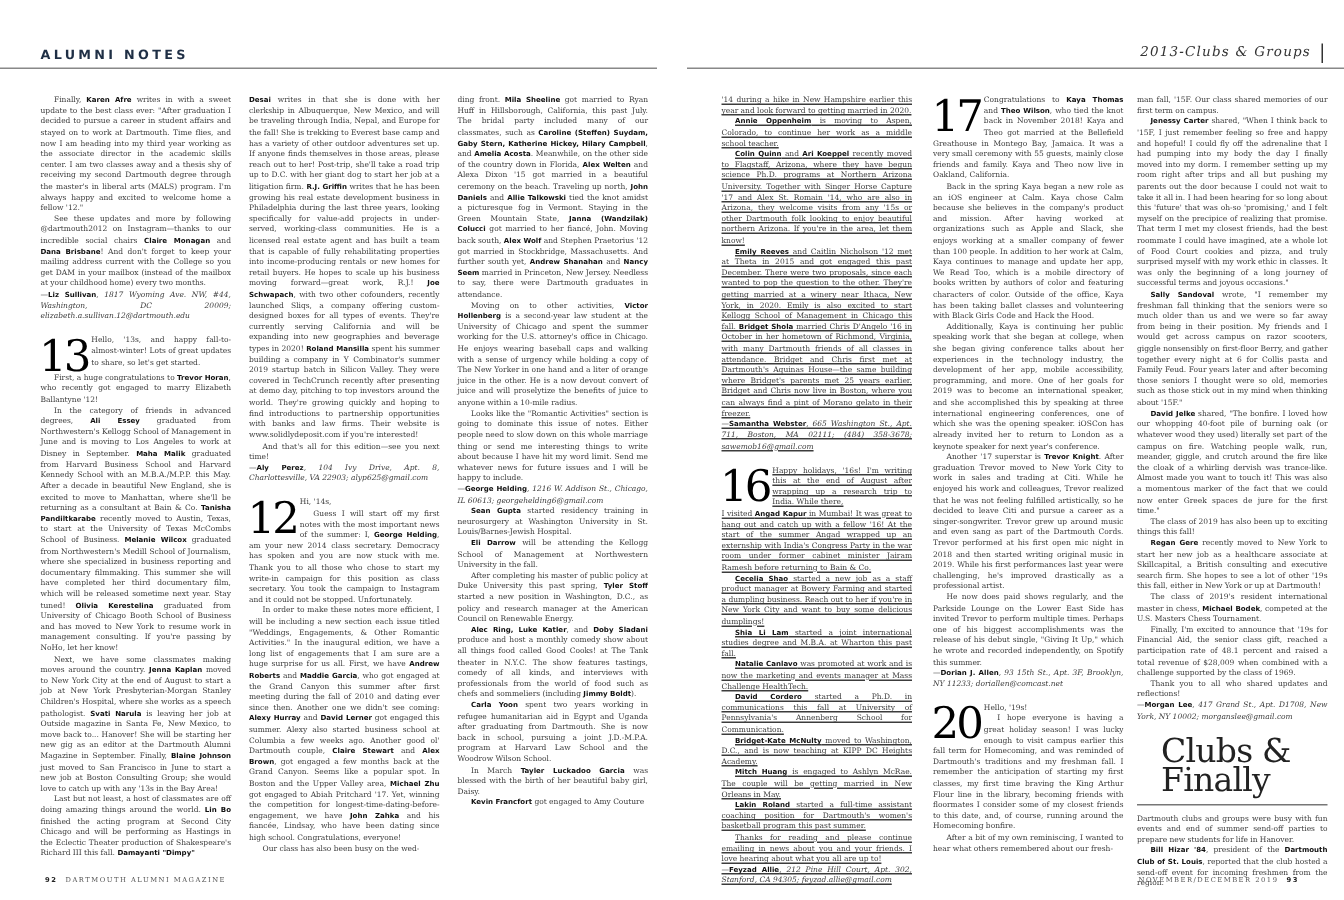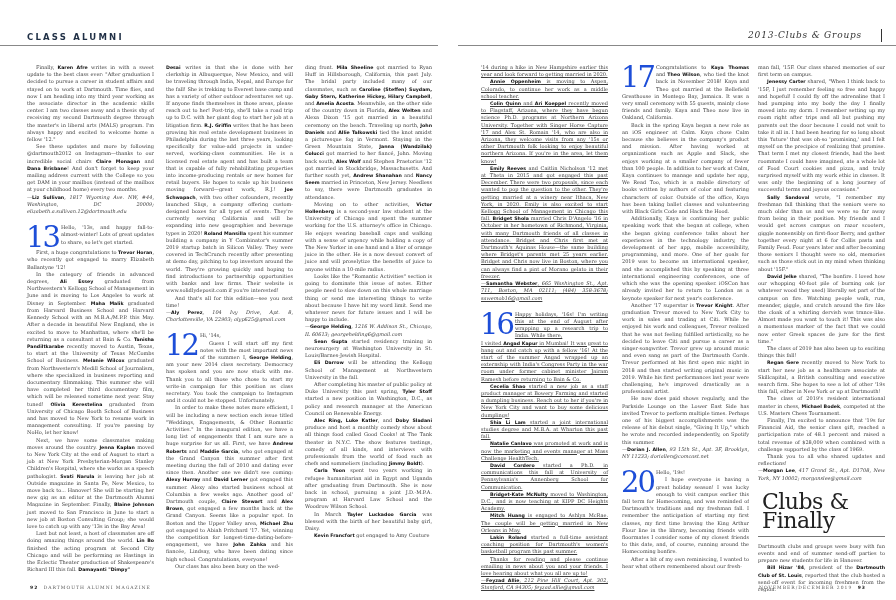--- a/index.html
+++ b/index.html
@@ -1,39 +1,39 @@
 <!DOCTYPE html>
 <html><head>
 <meta charset="utf-8">
 <style>
   html, body { margin:0; padding:0; background:#fff; }
   body { width:896px; height:600px; position:relative; overflow:hidden; font-family:"DejaVu Serif", serif; color:#3a3a3a; }
   .hdr-left { position:absolute; left:27px; top:32px; font-family:"DejaVu Sans", sans-serif; font-weight:bold; font-size:8.5px; letter-spacing:2.2px; color:#1f2f45; }
-  .hdr-right { position:absolute; right:14px; top:29px; font-family:"DejaVu Serif", serif; font-style:italic; font-size:9px; letter-spacing:0.8px; color:#333; padding-right:19px; border-right:1px solid #333; height:13px; line-height:13px; }
+  .hdr-right { position:absolute; right:14px; top:29px; font-family:"DejaVu Serif", serif; font-style:italic; font-size:9px; letter-spacing:0.8px; color:#333; padding-right:7px; border-right:1px solid #333; height:13px; line-height:13px; }
   .rule { position:absolute; top:45px; height:1px; background:#888; }
   .rule.l { left:0; width:438px; }
   .rule.r { left:458px; width:438px; }
   .col { position:absolute; top:64px; width:127px; font-size:5px; line-height:7.2px; text-align:justify; color:#3c3c3c; }
   .col p { margin:0; text-indent:9px; }
   .col p.ni { text-indent:0; }
   .col b { font-family:"DejaVu Sans", sans-serif; font-weight:bold; color:#111; font-size:4.7px; }
   .sig { text-indent:0 !important; font-style:italic; }
   .sig b { font-style:normal; }
   .yr { margin-top:9px; overflow:hidden; }
-  .yr .num { float:left; font-family:"DejaVu Serif", serif; font-size:29px; line-height:24px; color:#1d4ed8; margin:1px 2px 0 -1px; letter-spacing:-2px; }
-  .clubs-title { font-family:"DejaVu Serif", serif; font-size:22px; line-height:19px; color:#222; margin:10px 4px 6px; letter-spacing:-0.5px; }
+  .yr .num { float:left; font-family:"DejaVu Serif", serif; font-size:29px; line-height:24px; color:#000000; margin:1px 2px 0 -1px; letter-spacing:-2px; }
+  .clubs-title { font-family:"DejaVu Serif", serif; font-size:22px; line-height:19px; color:#222; margin:10px 16px 6px; letter-spacing:-0.5px; }
   .clubs-rule { height:1px; background:#777; margin-bottom:6px; }
   .footer-left { position:absolute; left:27px; bottom:10px; font-size:4.5px; letter-spacing:1px; color:#555; }
   .footer-left b, .footer-right b { font-family:"DejaVu Sans", sans-serif; color:#222; margin-right:3px; margin-left:3px; }
   .footer-right { position:absolute; right:27px; bottom:10px; font-size:4.5px; letter-spacing:1px; color:#555; }
 </style>
 </head>
 <body>
 
-<div class="hdr-left">CLASS ALUMNI</div>
+<div class="hdr-left">ALUMNI NOTES</div>
 <div class="hdr-right">2013-Clubs &amp; Groups</div>
 <div class="rule l"></div>
 <div class="rule r"></div>
 
 <div class="col" style="left:27px;">
   <p><span>Finally, </span><b>Karen Afre</b><span> writes in with a sweet update to the best class ever: "After graduation I decided to pursue a career in student affairs and stayed on to work at Dartmouth. Time flies, and now I am heading into my third year working as the associate director in the academic skills center. I am two classes away and a thesis shy of receiving my second Dartmouth degree through the master's in liberal arts (MALS) program. I'm always happy and excited to welcome home a fellow '12."</span></p>
   <p><span>See these updates and more by following @dartmouth2012 on Instagram—thanks to our incredible social chairs </span><b>Claire Monagan</b><span> and </span><b>Dana Brisbane</b><span>! And don't forget to keep your mailing address current with the College so you get DAM in your mailbox (instead of the mailbox at your childhood home) every two months.</span></p>
   <p class="sig"><span>—</span><b>Liz Sullivan</b><span>, 1817 Wyoming Ave. NW, #44, Washington, DC 20009; elizabeth.a.sullivan.12@dartmouth.edu</span></p>
   <div class="yr">
     <span class="num">13</span>

